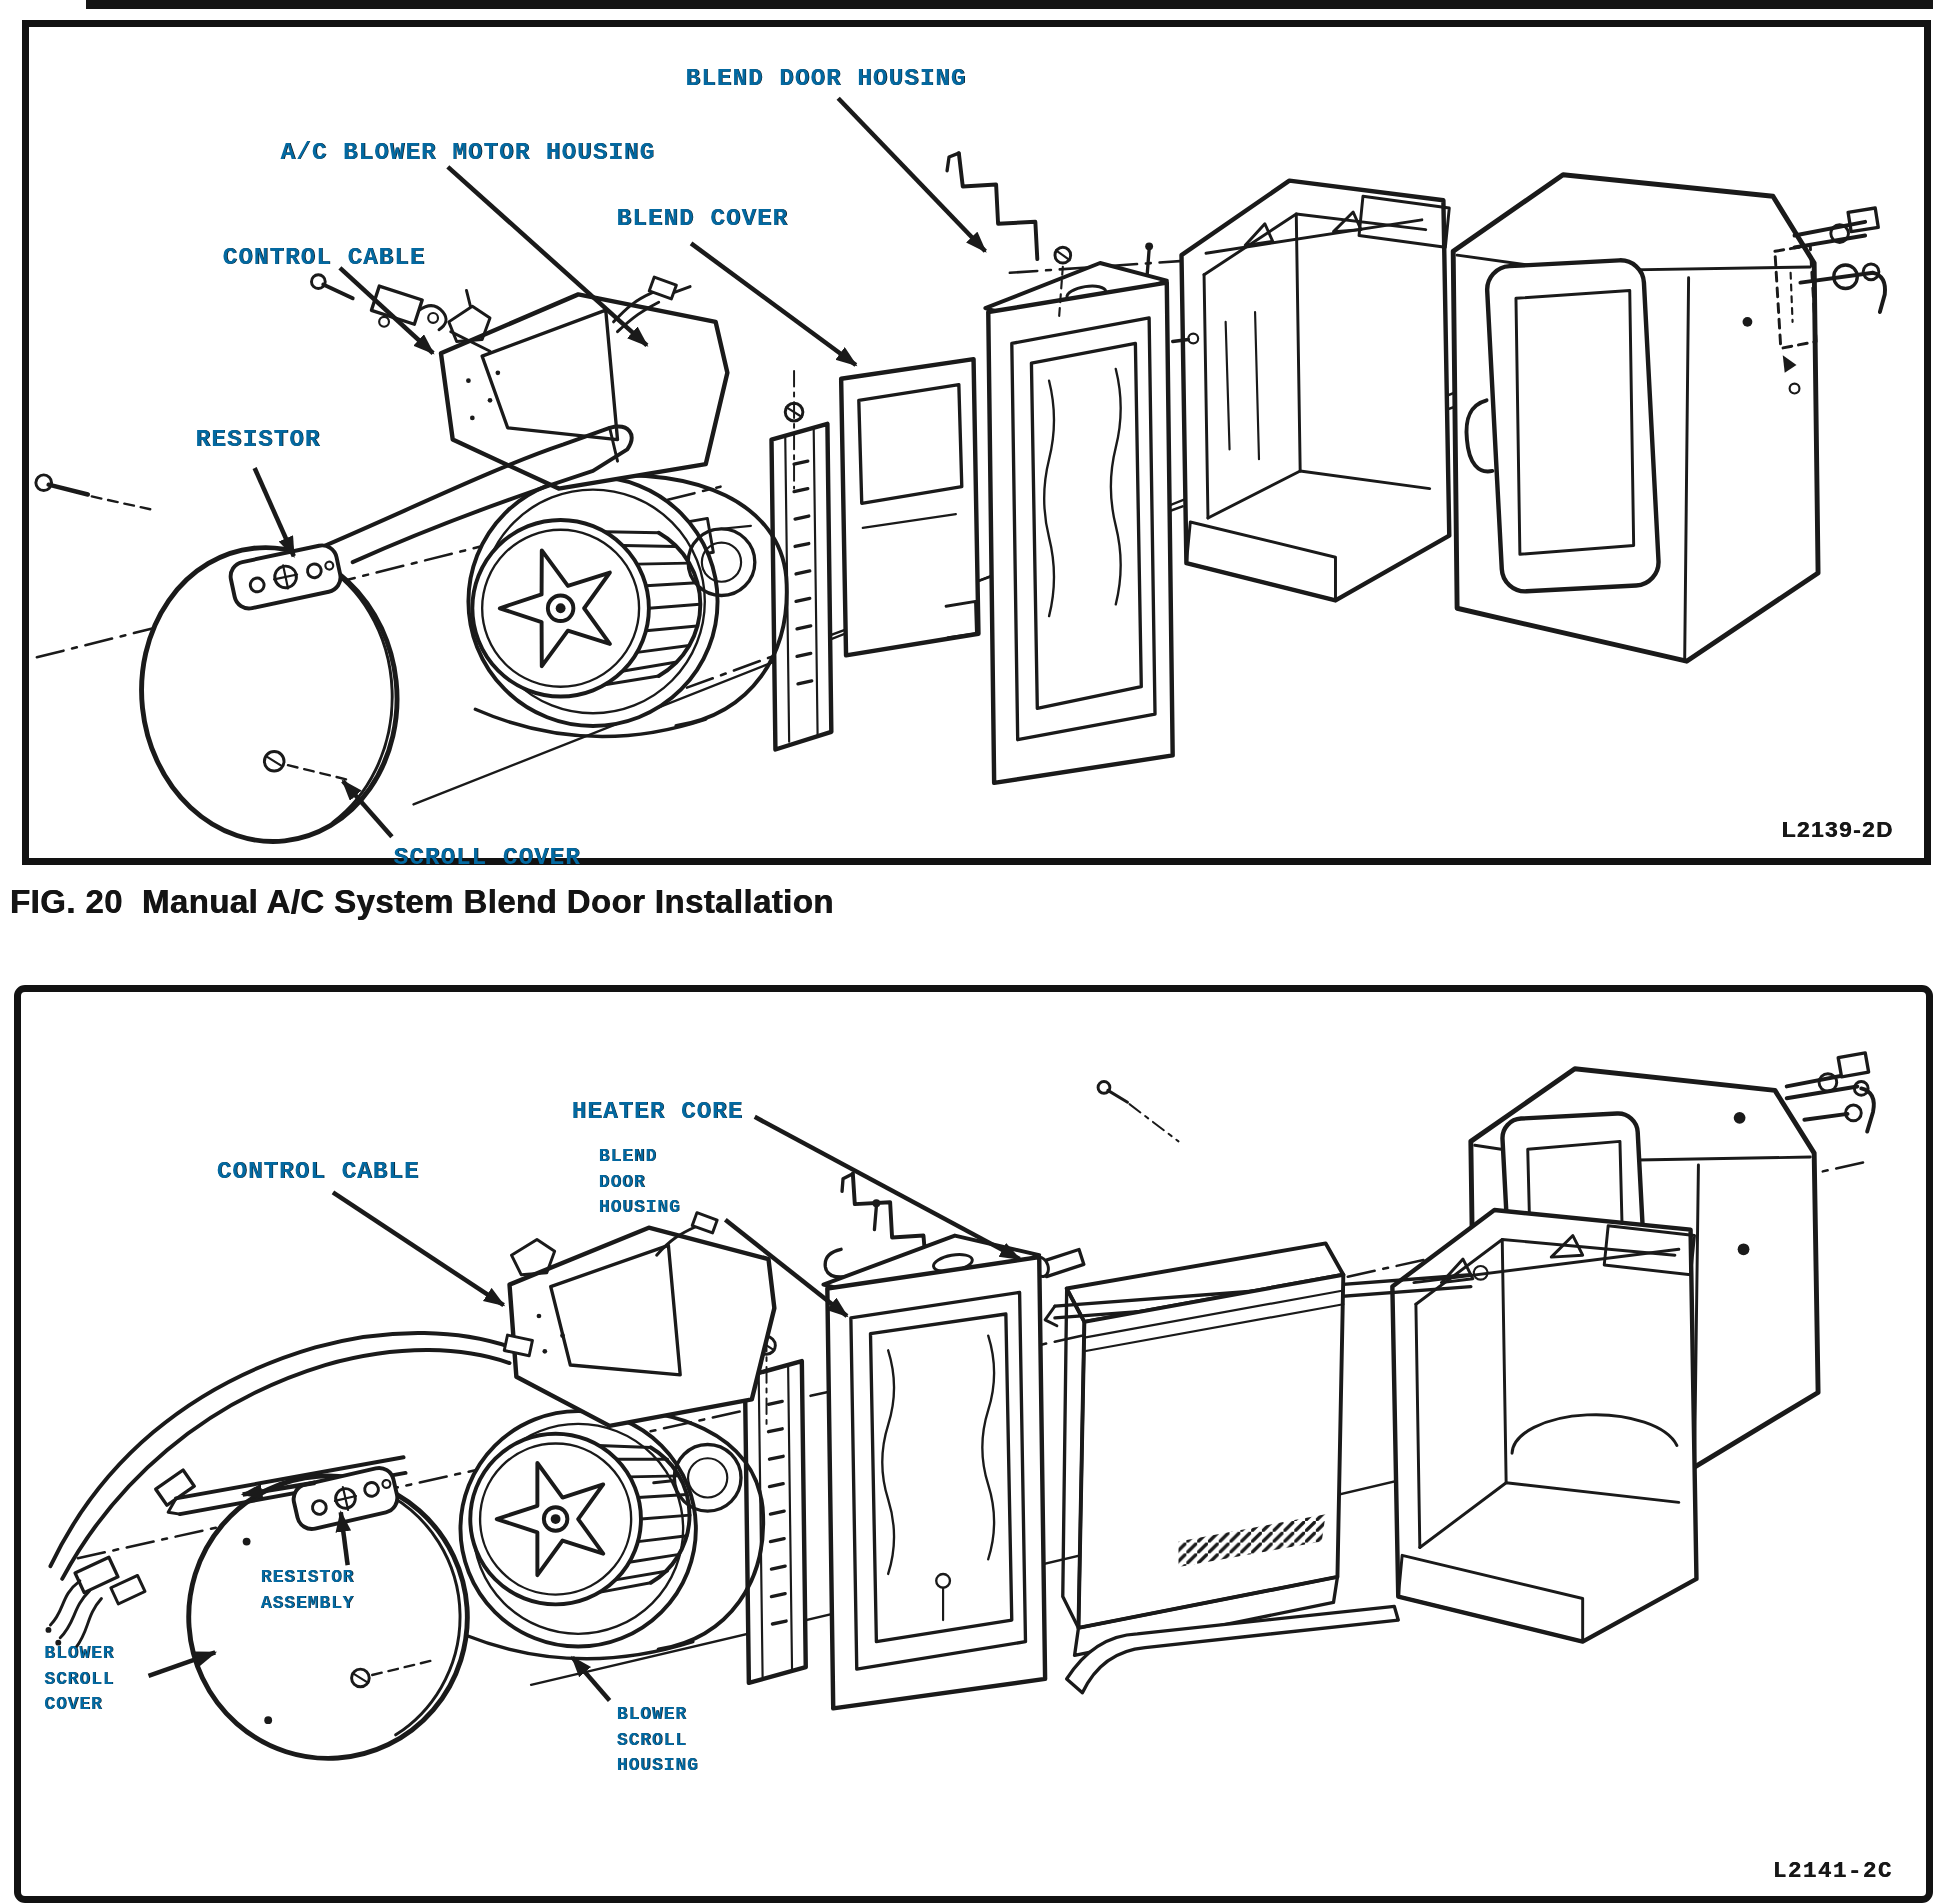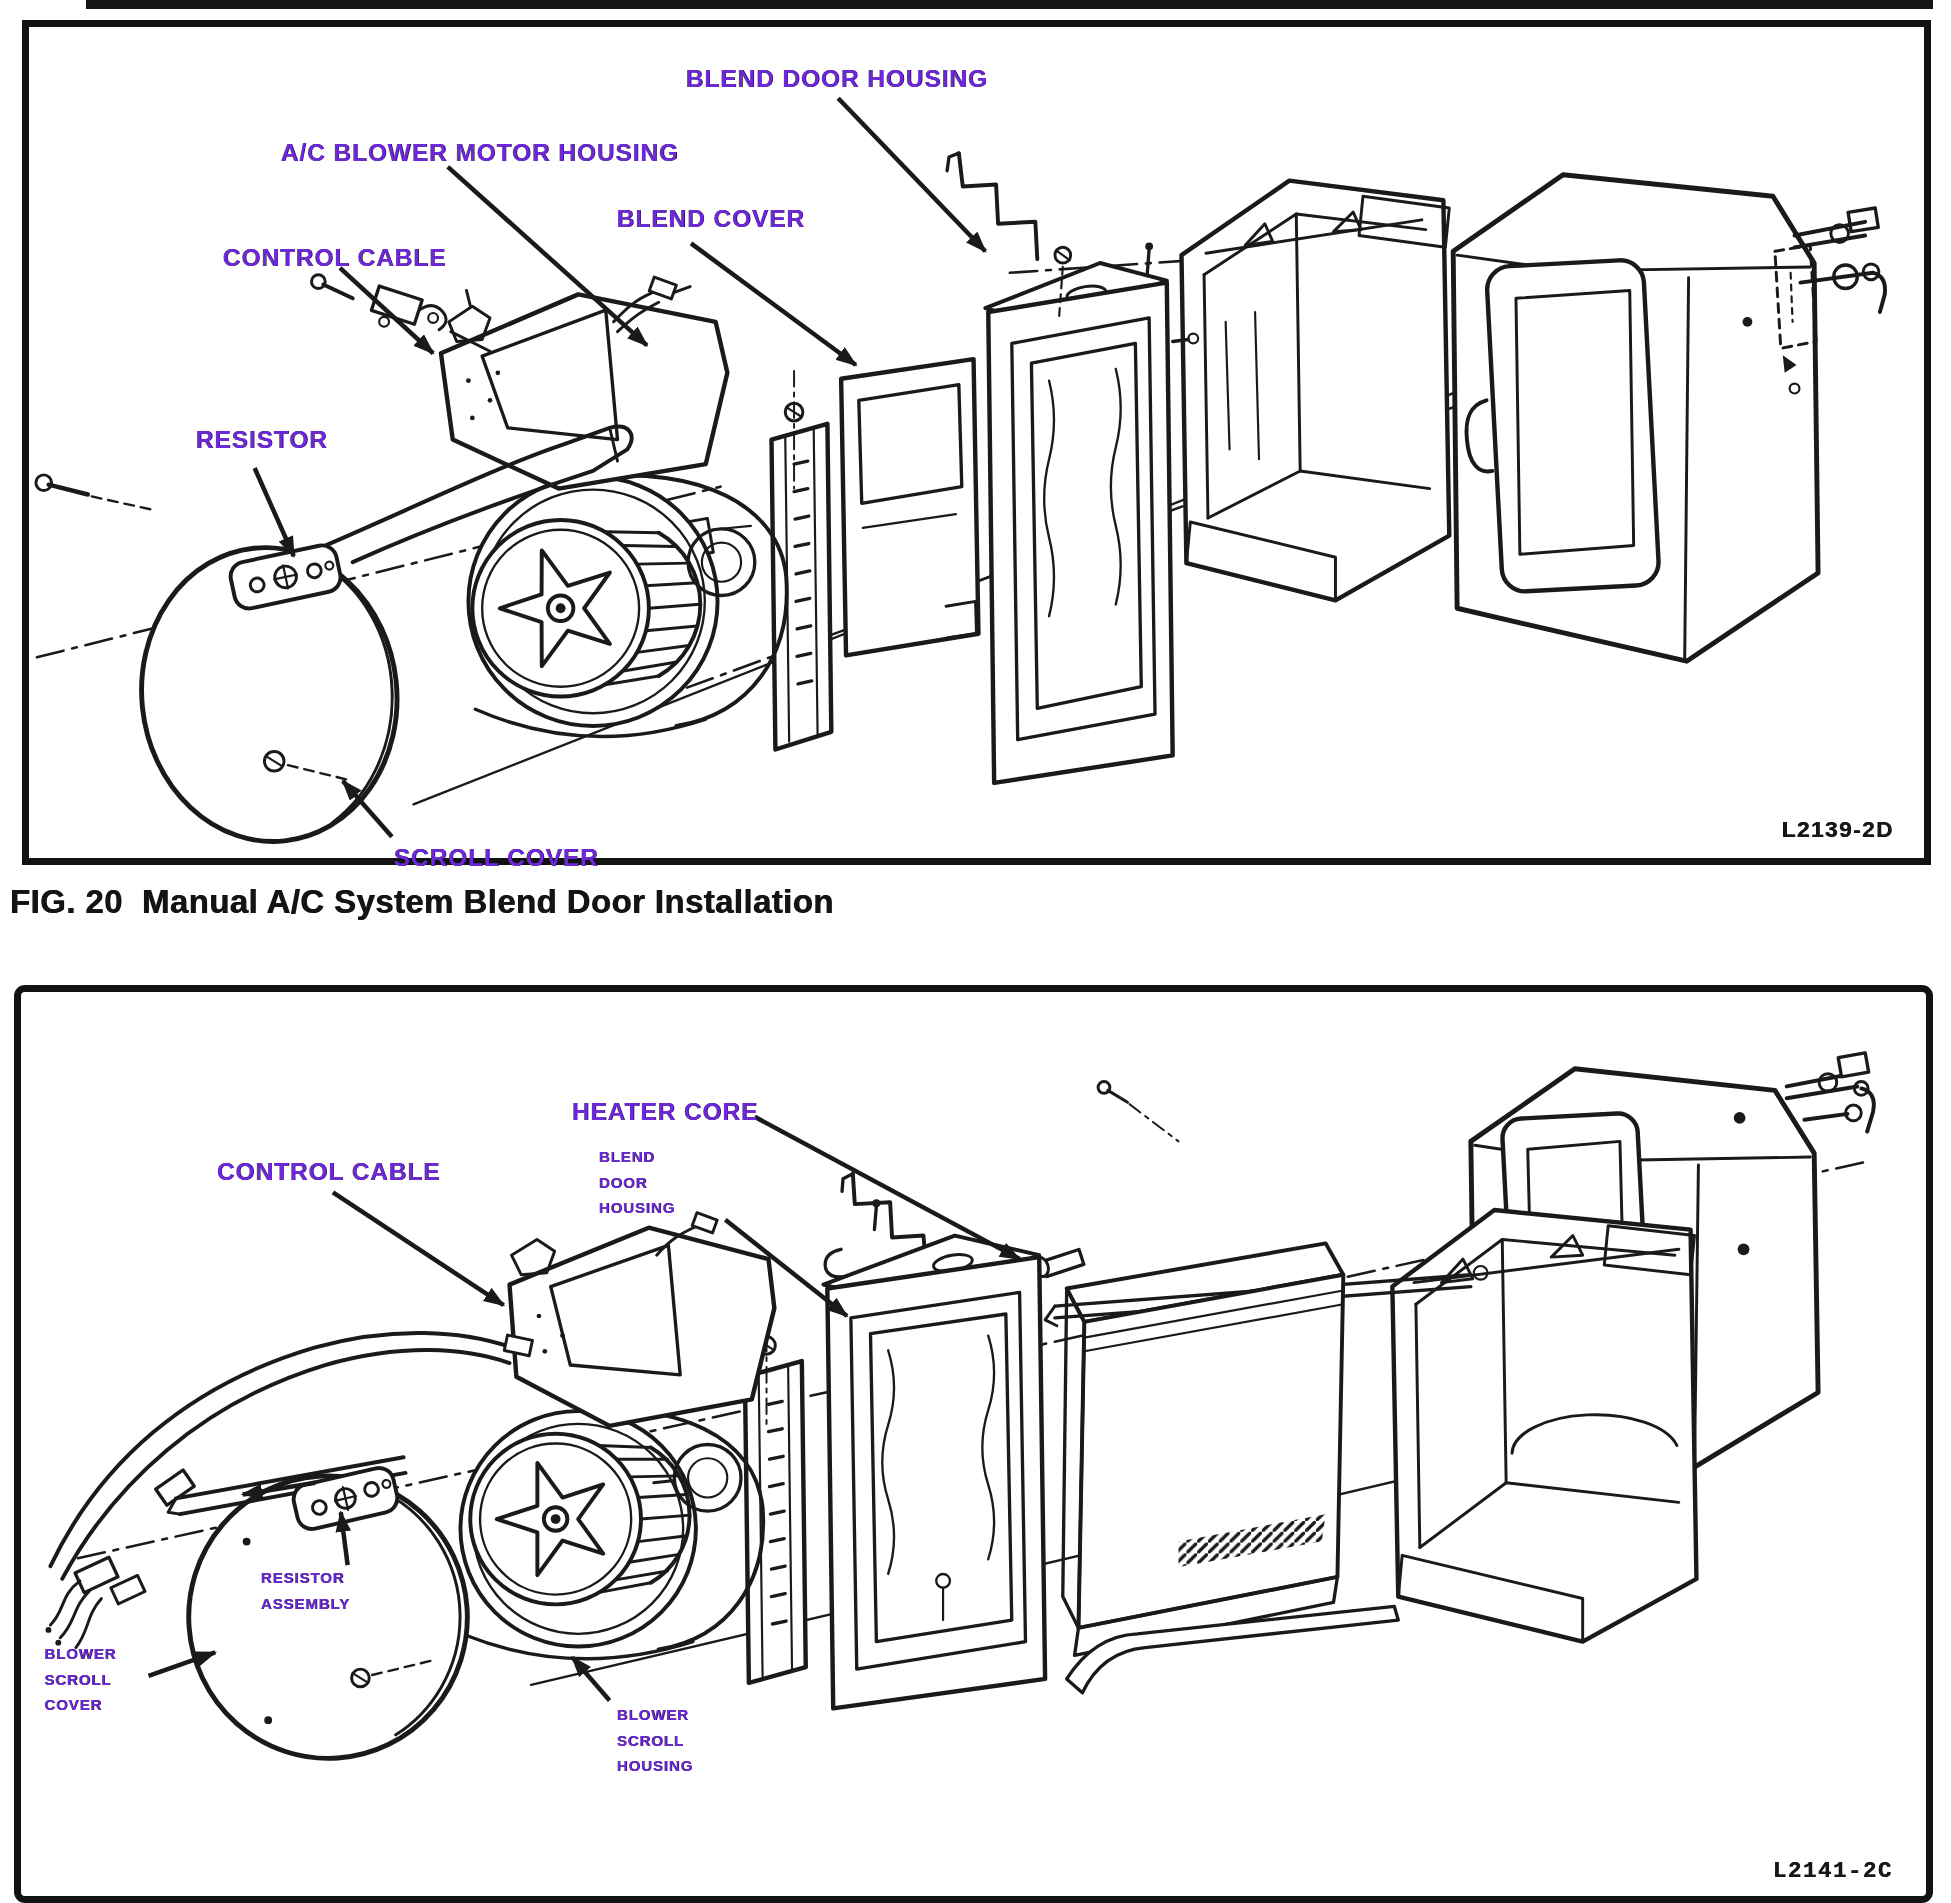--- a/index.html
+++ b/index.html
@@ -2,23 +2,23 @@
 <html><head>
 <meta charset="utf-8">
 <style>
   html,body{margin:0;padding:0;background:#ffffff;}
   body{position:relative;width:1951px;height:1903px;overflow:hidden;
        font-family:"Liberation Sans",sans-serif;color:#161616;}
   .panel{position:absolute;border:7.8px solid #121212;background:#fff;box-sizing:border-box;}
   .inner{position:absolute;left:0;top:0;right:0;bottom:0;}
   svg.draw{position:absolute;left:0;top:0;width:100%;height:100%;}
   .lbl{position:absolute;font-weight:bold;font-size:24.5px;line-height:26.5px;
-       letter-spacing:0.9px;white-space:pre-line;color:#6d28d9;
-       text-shadow:0.6px 0 0 #171717;}
-  .lbl.m{font-size:15px;line-height:25.5px;}
+       letter-spacing:0.9px;white-space:pre-line;color:#0369a1;
+       text-shadow:0.6px 0 0 #171717;font-family:Liberation Mono, monospace;}
+  .lbl.m{font-size:18px;line-height:25.5px;}
   .code{position:absolute;font-weight:bold;font-size:22.5px;letter-spacing:1.5px;
         color:#171717;text-shadow:0.6px 0 0 #171717;}
   .caption{position:absolute;left:9.8px;top:883px;font-weight:bold;font-size:33px;
            letter-spacing:0.4px;white-space:pre;color:#141414;text-shadow:0.7px 0 0 #141414;}
   .artifact{position:absolute;background:#151515;}
   .ln{stroke:#1a1a1a;fill:none;stroke-linecap:round;stroke-linejoin:round;}
   .fw{fill:#ffffff;}
   .w2{stroke-width:2.2;} .w3{stroke-width:3;} .w4{stroke-width:4;} .w5{stroke-width:5;}
   .dd{stroke-dasharray:28 9 5 9;stroke-width:2.6;}
   .leader{stroke:#1a1a1a;stroke-width:4.6;fill:none;}

